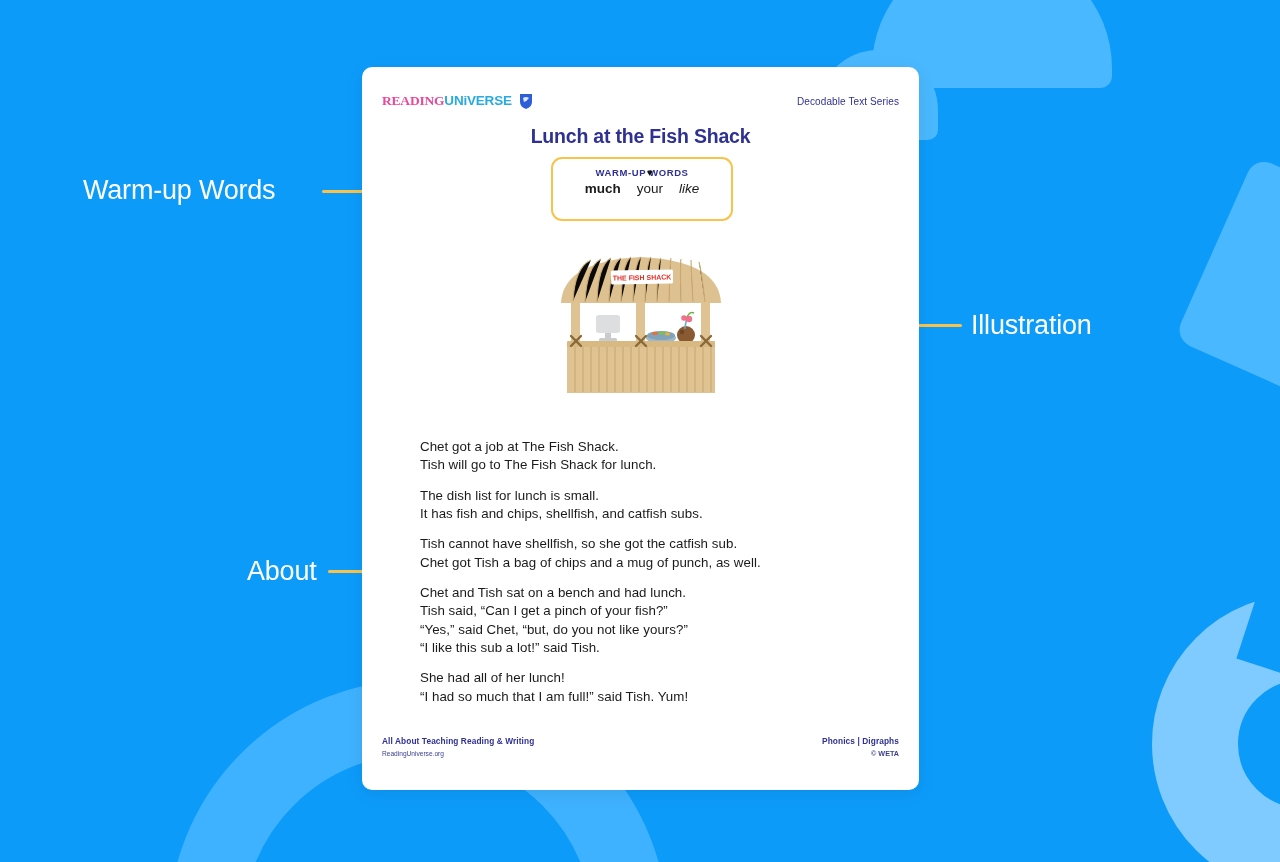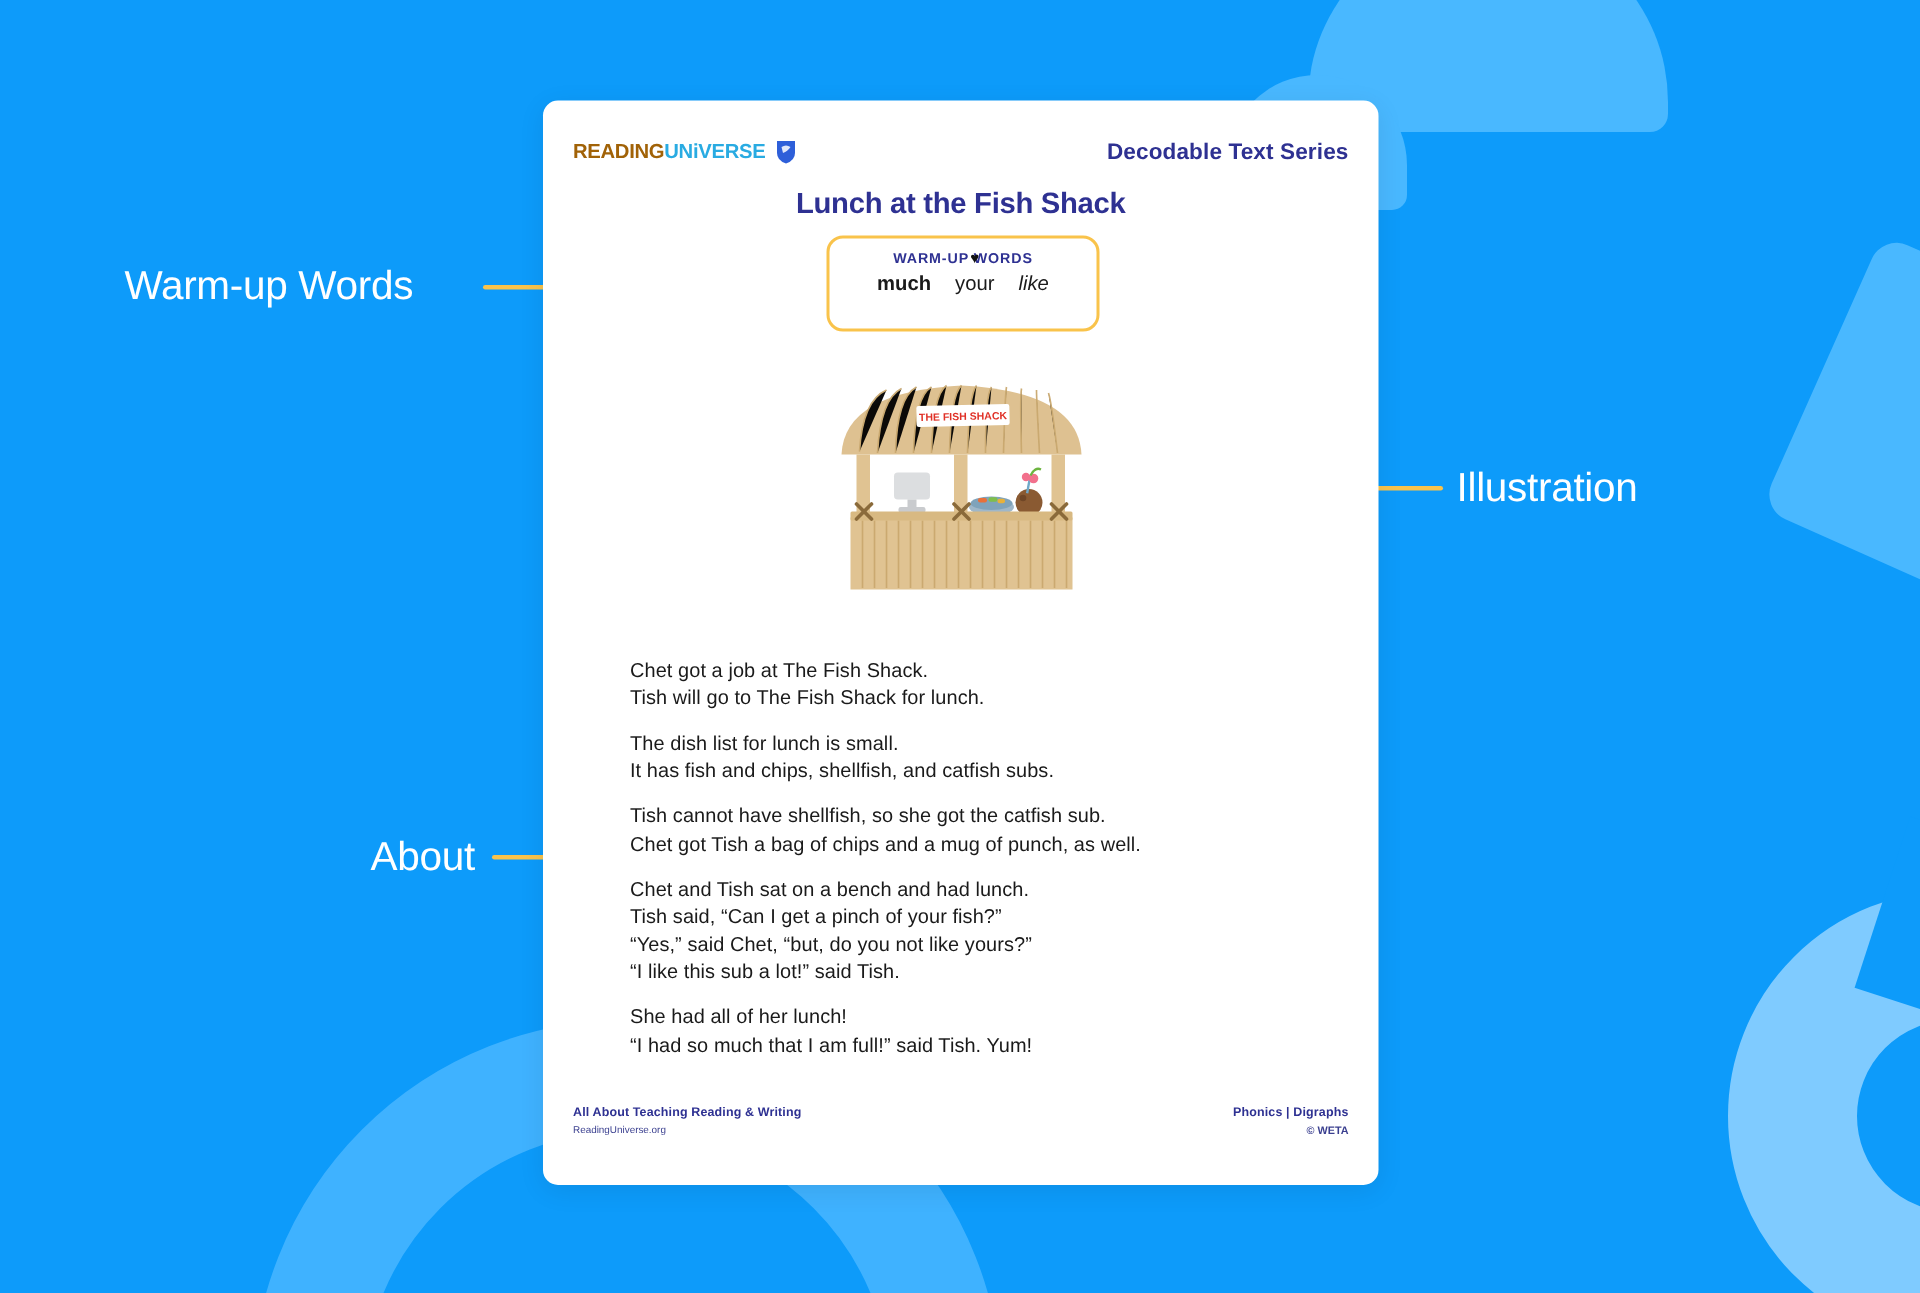--- a/index.html
+++ b/index.html
@@ -130,27 +130,27 @@
     align-items: center;
     justify-content: space-between;
   }
   .logo { display: flex; align-items: center; gap: 5px; }
   .logo-text {
     font-size: 13.5px;
     font-weight: bold;
     letter-spacing: -0.2px;
     line-height: 1;
   }
-  .logo-reading { color: #a16207; }
+  .logo-reading { color: #ec4899; font-family: Liberation Serif, serif; }
   .logo-universe { color: #29ABE2; }
   .logo-shield { display: block; }
 
   .series-tag {
-    font-size: 15px;
-    font-weight: bold;
+    font-size: 10px;
+    font-weight: normal;
     color: #2E3192;
     letter-spacing: 0.1px;
   }
 
   .page-title {
     position: absolute;
     left: 0; right: 0; top: 58px;
     text-align: center;
     font-size: 19.5px;
     font-weight: bold;

